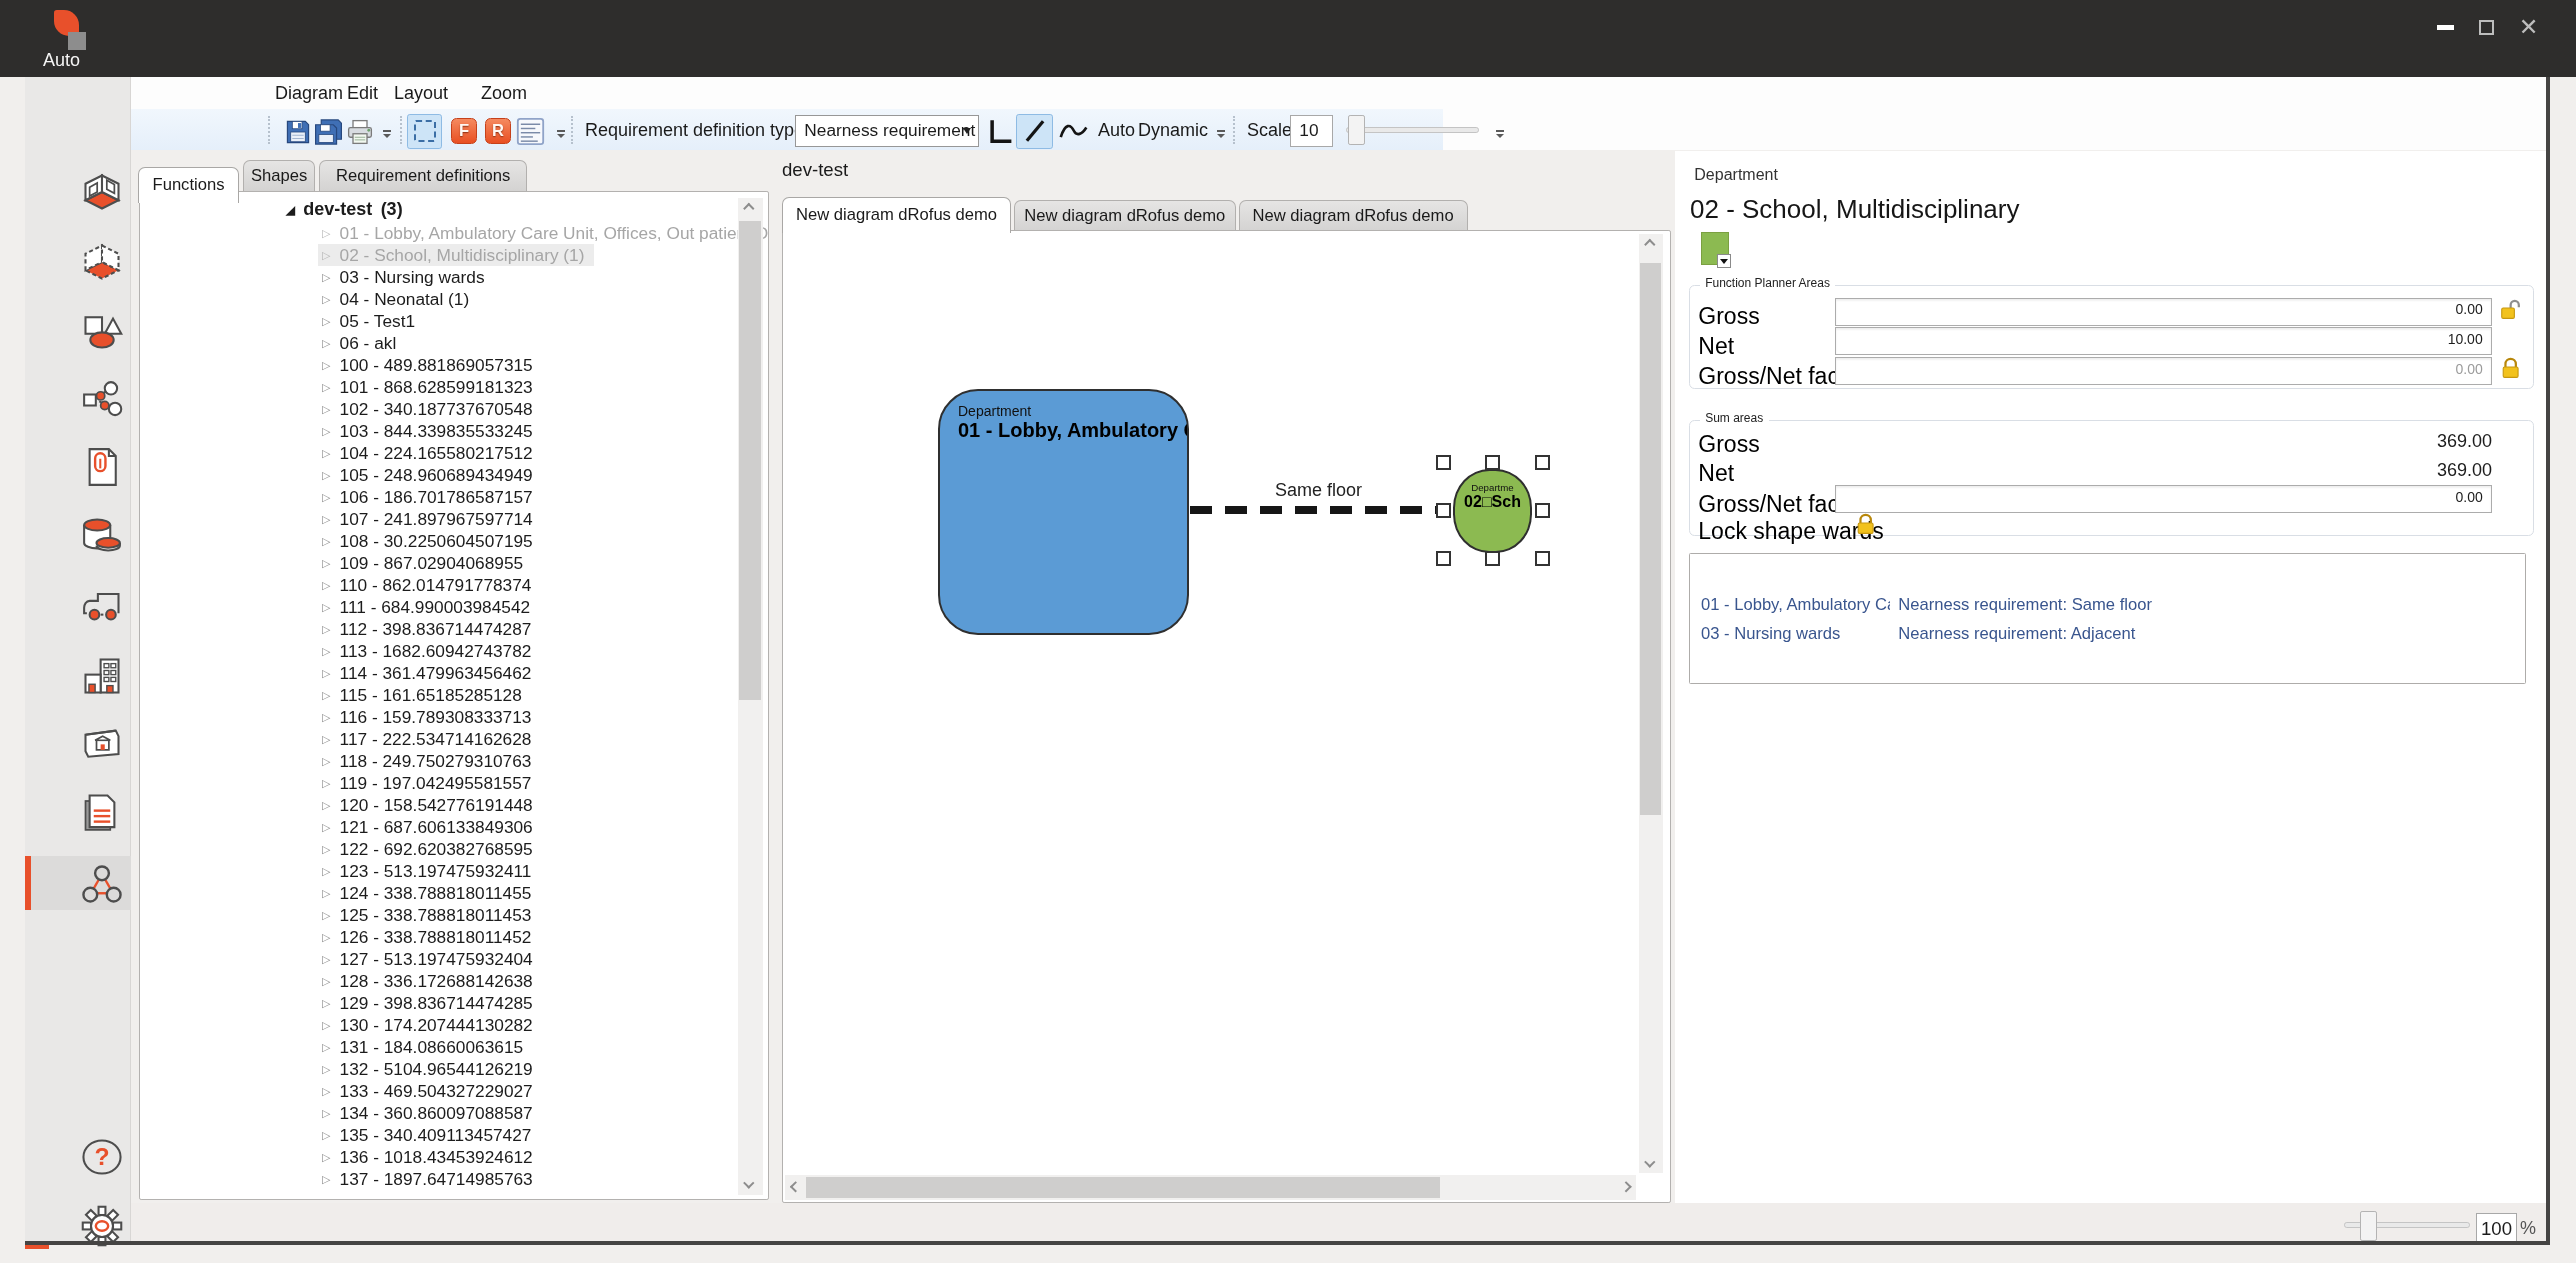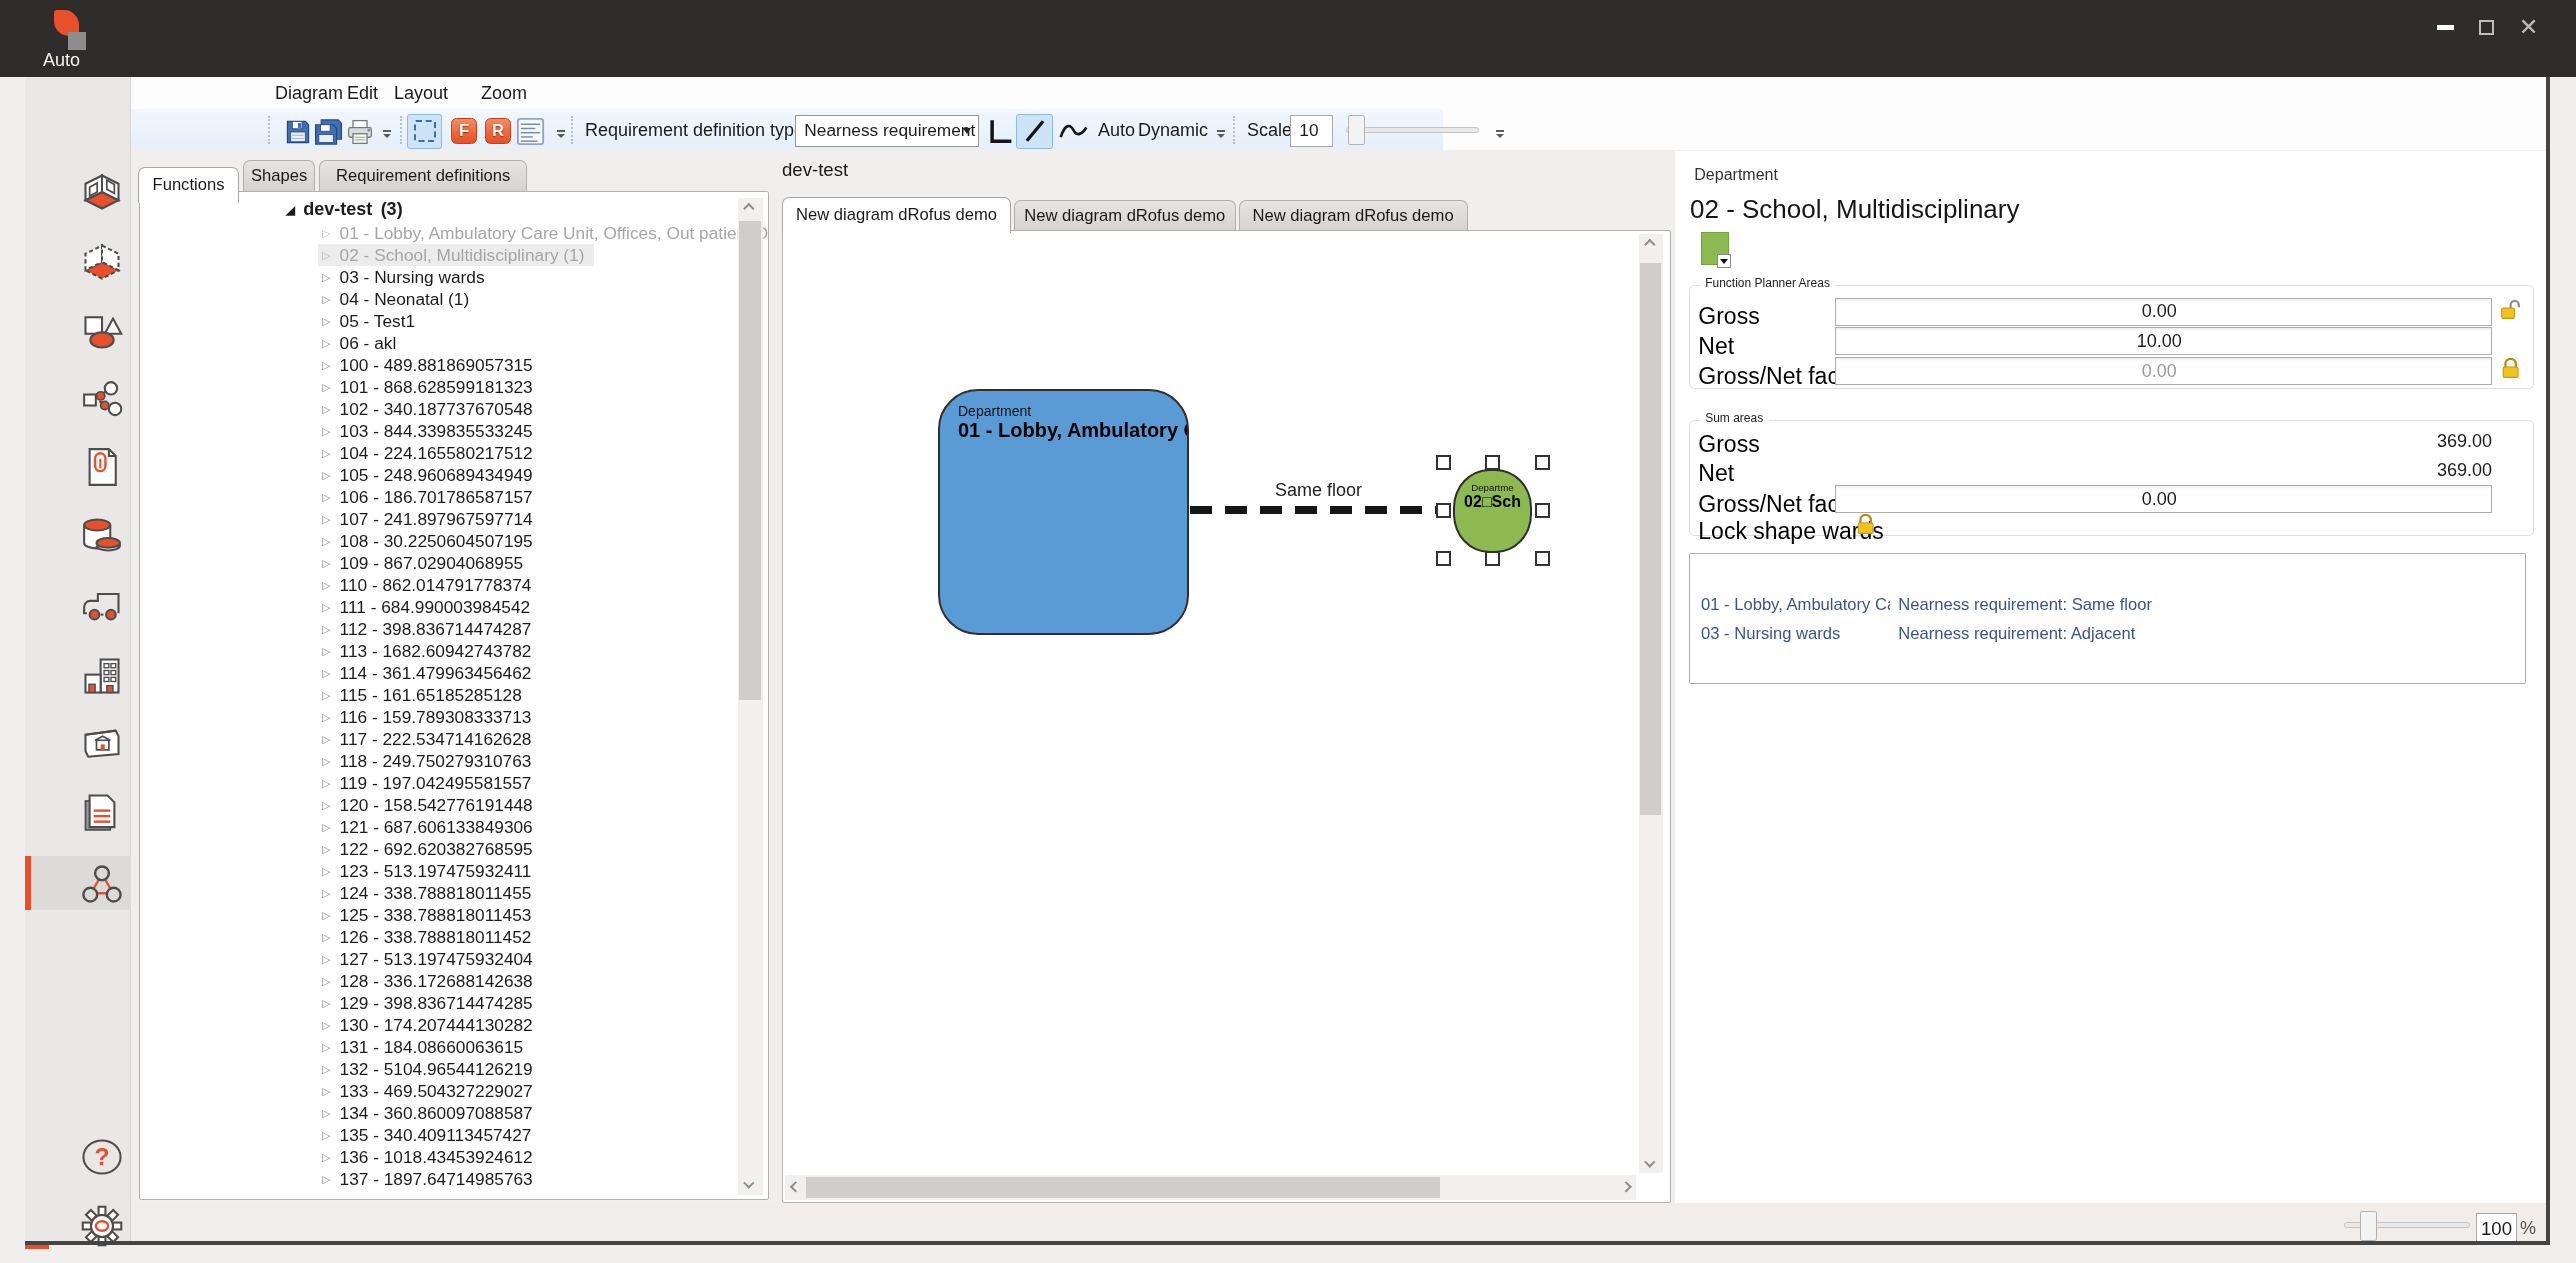--- a/index.html
+++ b/index.html
@@ -85,21 +85,21 @@
 
   
   .rp-type{position:absolute;font-size:16px;color:#333}
   .rp-title{position:absolute;font-size:26px;color:#161616}
   .swatch{position:absolute;width:28px;height:33px;border:0.7px solid #7ba041;cursor:pointer}
   .swatch-dd{position:absolute;right:-2.8px;bottom:-4.1px;width:14px;height:14px;background:#fff;border:0.7px solid #8a8a8a;display:flex;align-items:center;justify-content:center}
   .swatch-dd span{width:0;height:0;border-left:4.1px solid transparent;border-right:4.1px solid transparent;border-top:5.5px solid #111}
   .groupbox{position:absolute;border:1.4px solid #d9dee5;border-radius:5.5px;background:#fff}
   .legend{position:absolute;top:-10.4px;left:9.7px;background:#fff;padding:0 5.5px;font-size:12px;color:#222;white-space:nowrap}
   .flabel{position:absolute;font-size:23px;color:#000000;white-space:nowrap}
-  .finput{position:absolute;background:#fff;border:1.4px solid #acacac;box-shadow:inset 0 1.4px 2.1px rgba(0,0,0,.08);font-size:18px;text-align:center;padding:2.8px 8.3px 0 0}
+  .finput{position:absolute;background:#fff;border:1.4px solid #acacac;box-shadow:inset 0 1.4px 2.1px rgba(0,0,0,.08);font-size:14px;text-align:right;padding:2.8px 8.3px 0 0}
   .finput.muted{color:#9b9b9b}
   .fvalue{position:absolute;font-size:18px;text-align:right}
   .lock{position:absolute;cursor:pointer}
   .rel-table{position:absolute;border:1.4px solid #aeacaa;background:#fff;border-radius:1.4px}
   .rel-head{position:absolute;left:0;top:0;right:0;height:32px;background:linear-gradient(#fdfdfd,#ededed);border-bottom:1.4px solid #c9c9c9;display:flex}
   .rel-h{height:100%;line-height:30px;text-align:center;font-size:16.6px;color:#222;border-right:0.7px solid #d2d2d2}
   .rel-h.c1{width:200px}.rel-h.c2{width:225px}.rel-h.c3{flex:1;border-right:none}
   .rel-rows{position:absolute;left:0;top:36px;right:0}
   .rel-row{height:29px;display:flex;align-items:center;font-size:16.6px;color:#39558e;cursor:pointer}
   .rel-row .cell.c1{width:200px;padding-left:11px;overflow:hidden;white-space:nowrap}

